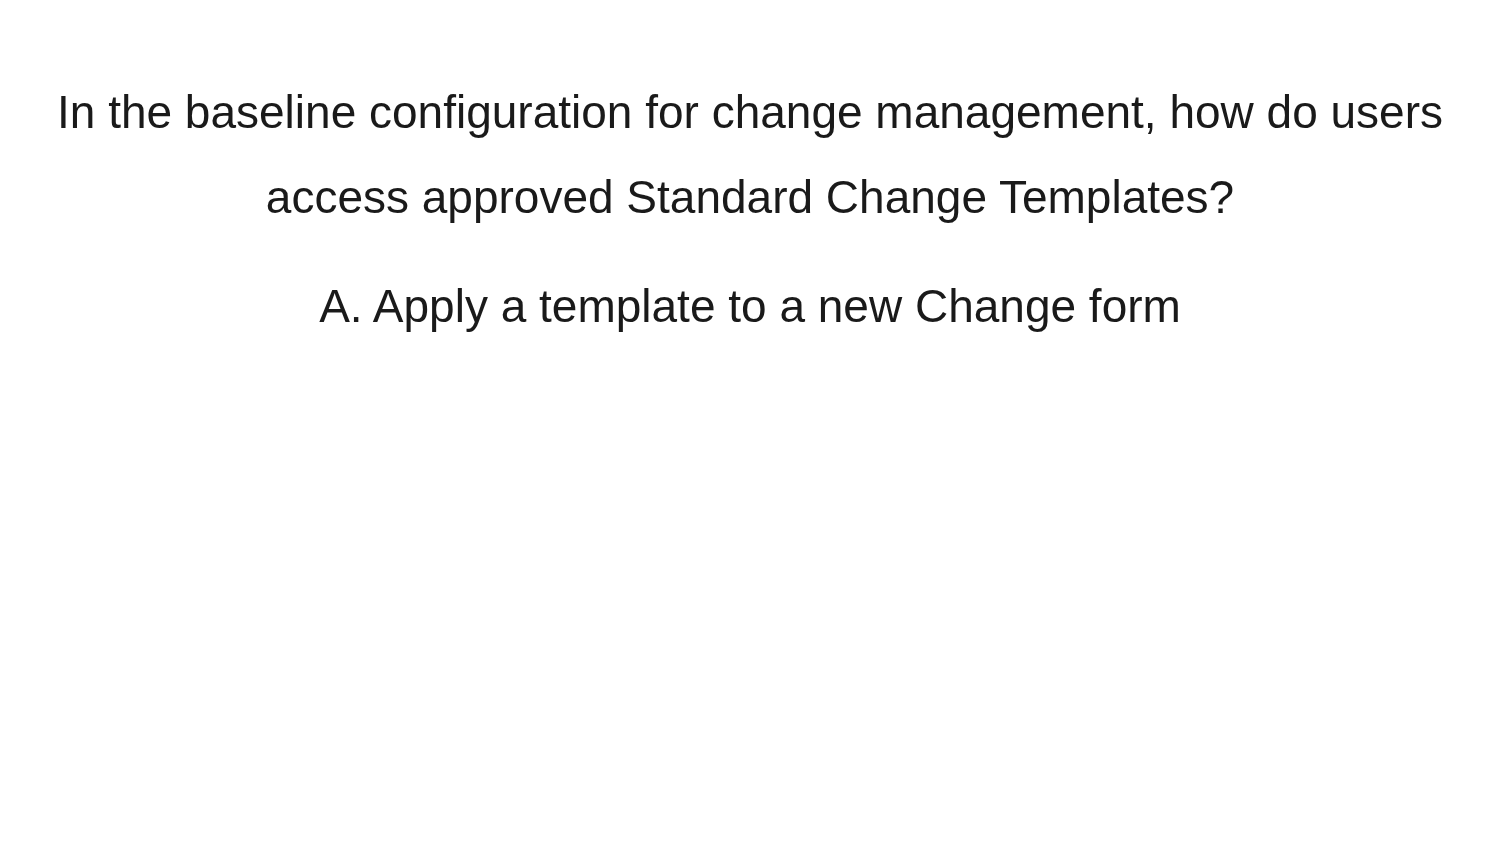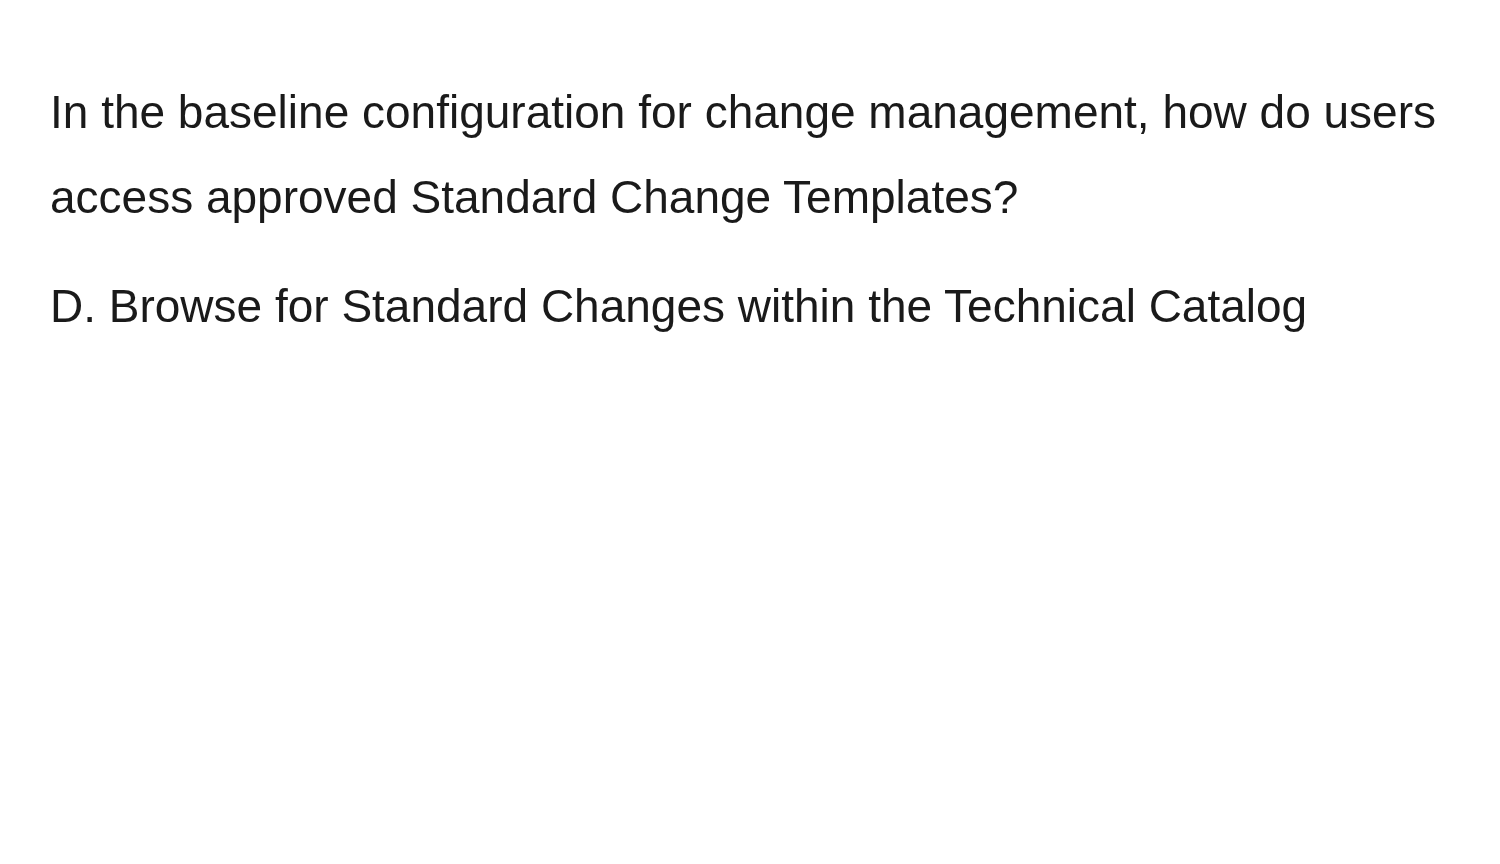--- a/index.html
+++ b/index.html
@@ -1,18 +1,19 @@
 <!DOCTYPE html>
 <html><head>
   <meta charset="utf-8">
   <style>
     * {
       margin: 0;
       padding: 0;
       box-sizing: border-box;
+      text-align: center;
     }
     body {
       width: 1500px;
       height: 864px;
       background: #ffffff;
       font-family: -apple-system, BlinkMacSystemFont, "Segoe UI", Helvetica, Arial, sans-serif;
       color: #1a1a1a;
       padding: 70px 50px 50px 50px;
     }
     .question {
@@ -29,14 +30,14 @@
     .option {
       display: block;
     }
   </style>
 </head>
 <body>
 
 <div class="question">In the baseline configuration for change management, how do users access approved Standard Change Templates?</div>
 
 <div class="options">
-  <span class="option">D. Browse for Standard Changes within the Technical Catalog</span>
+  <span class="option">A. Apply a template to a new Change form</span>
 </div>
 
 </body></html>

